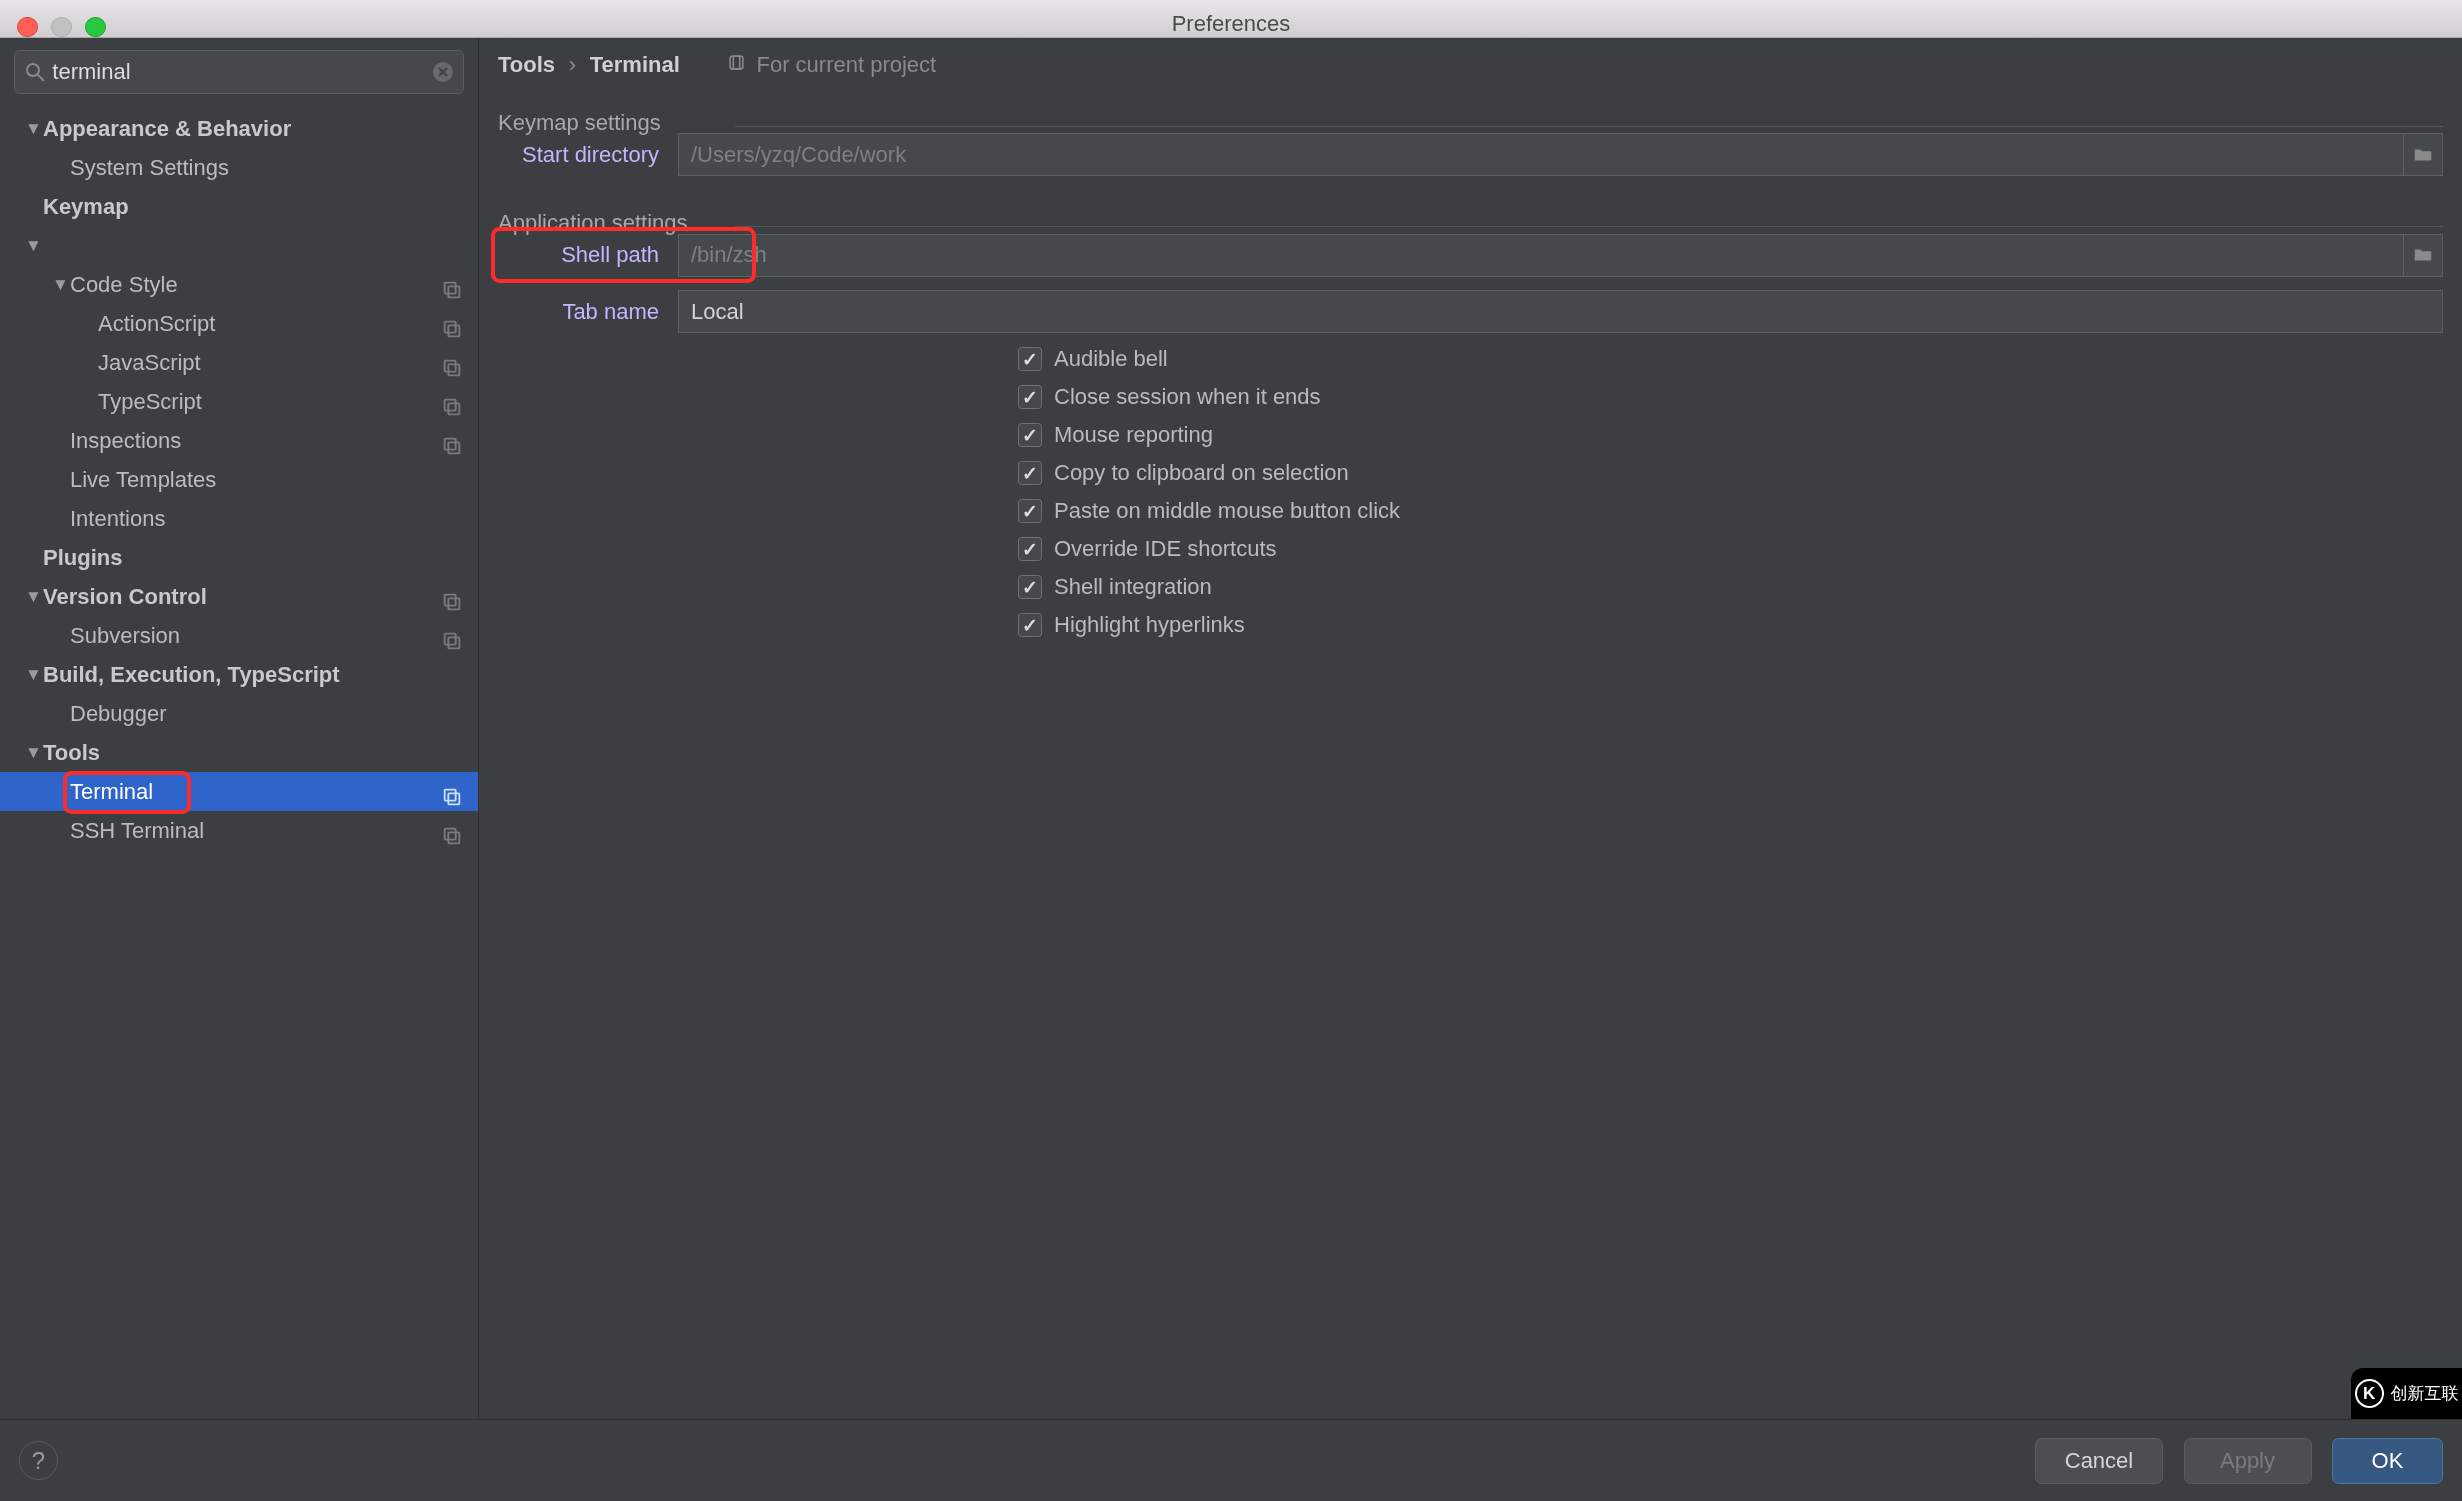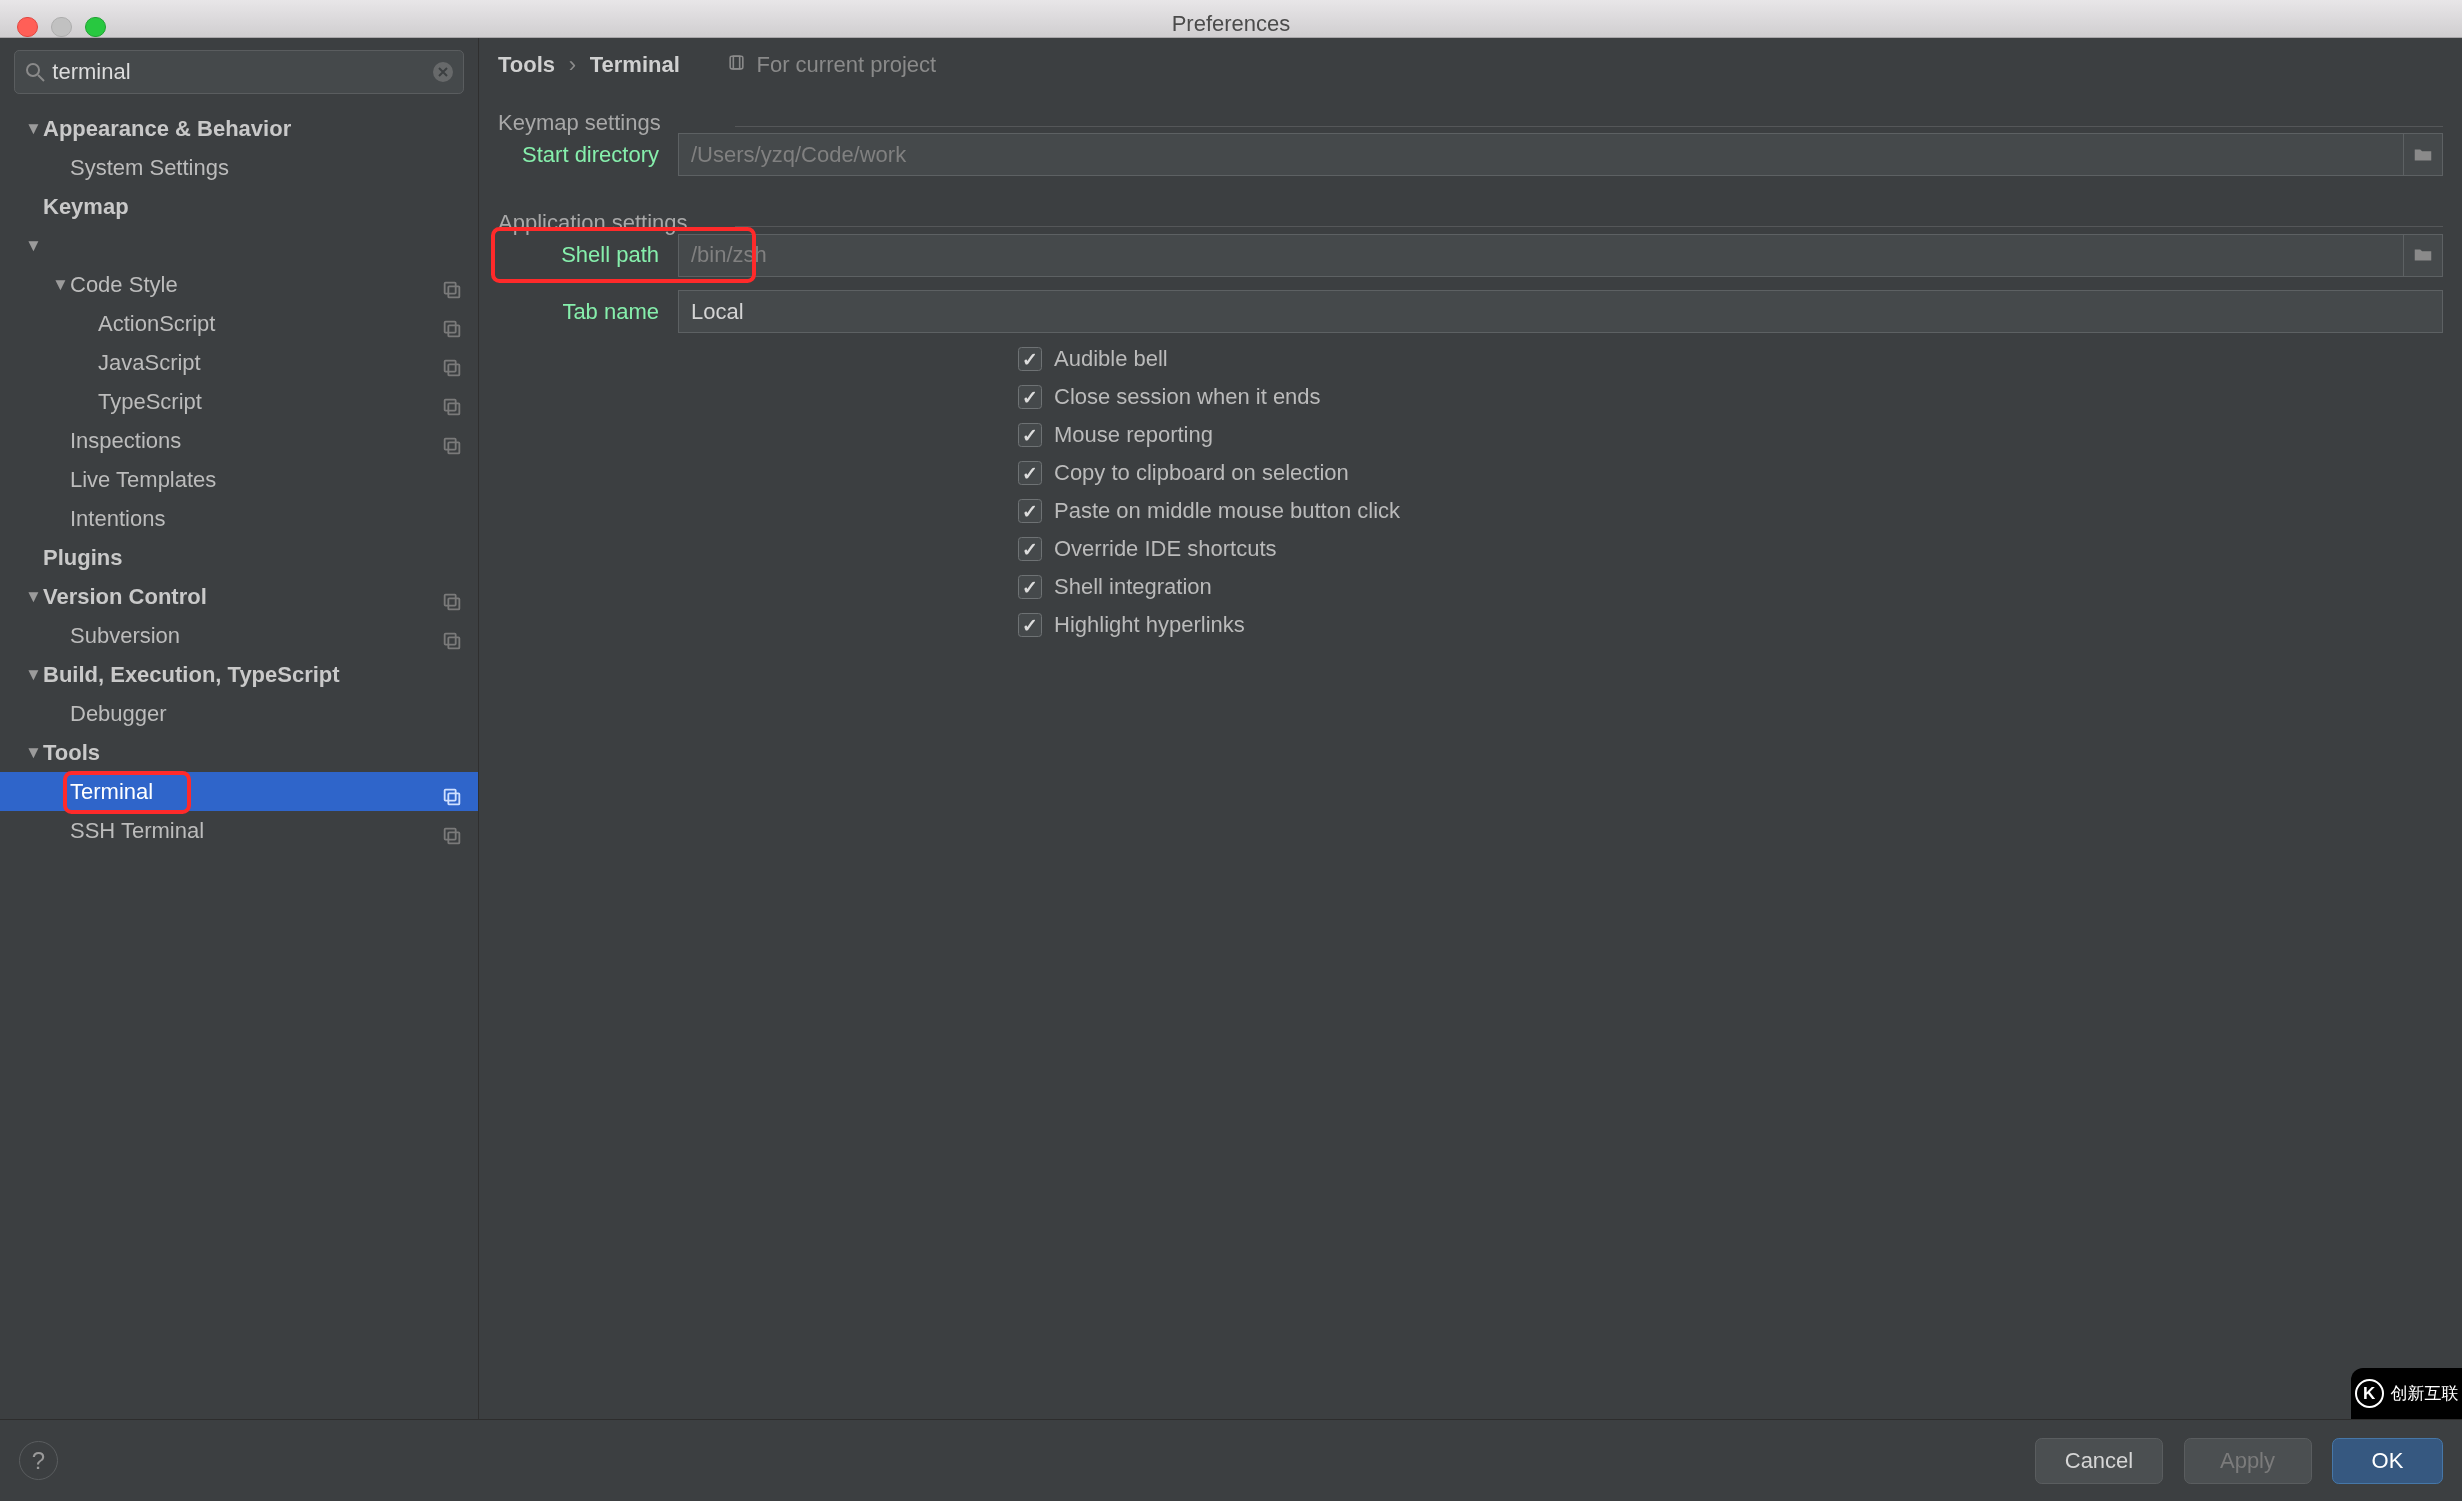--- a/index.html
+++ b/index.html
@@ -110,21 +110,21 @@
     margin: -15.4px 19px 0 256px;
   }
   .form-row {
     display:flex; align-items:center;
     padding: 6.8px 19px;
   }
   .form-row .label {
     width: 180px;
     text-align:right;
     padding-right: 19px;
-    color:#86efac;
+    color:#c4b5fd;
   }
   .form-row .field {
     flex:1; display:flex; align-items:flex-start;
   }
   .text-input {
     flex:1;
     background:#45494b;
     border:0.9px solid #5d6163;
     height:43px;
     color:#d4d4d4;

